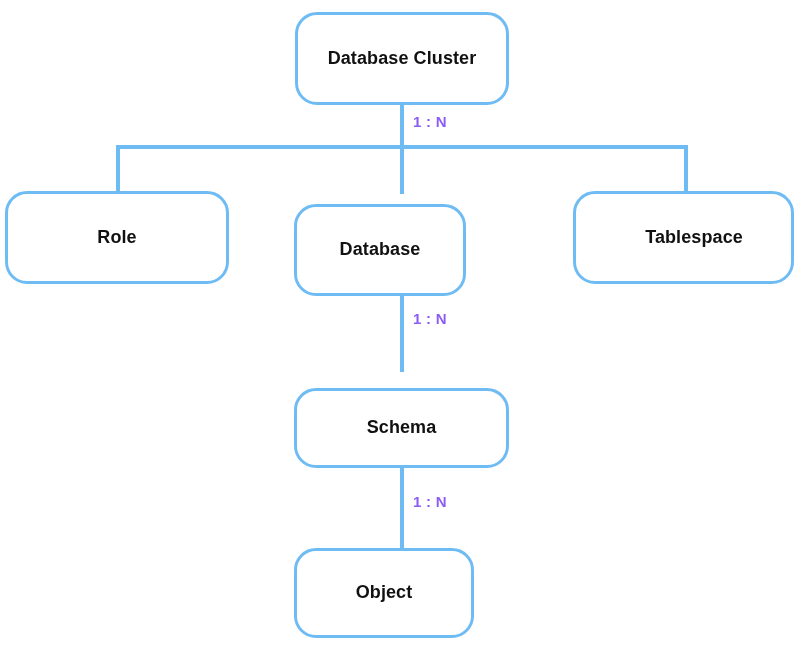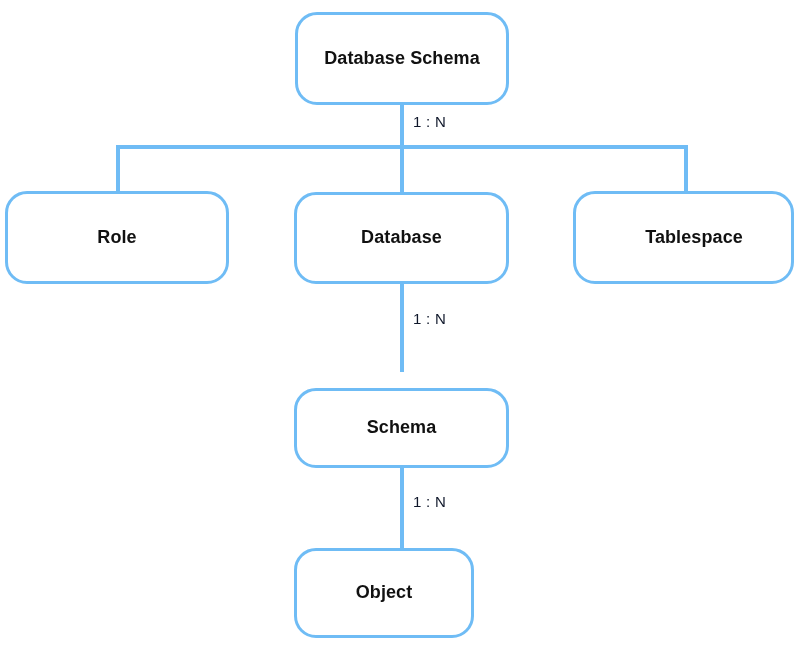--- a/index.html
+++ b/index.html
@@ -36,21 +36,21 @@
     font-weight: bold;
     color: #111111;
     letter-spacing: 0.1px;
     text-align: center;
     line-height: 1.1;
     user-select: none;
   }
   
   #node-database-cluster { left: 295px; top: 12px;  width: 214px; height: 93px; }
   #node-role            { left: 5px;   top: 191px; width: 224px; height: 93px; }
-  #node-database        { left: 294px; top: 192px; width: 215px; height: 92px; }
+  #node-database        { left: 294px; top: 204px; width: 172px; height: 92px; }
   #node-tablespace      { left: 573px; top: 191px; width: 221px; height: 93px; padding-left: 21px; }
   #node-schema          { left: 294px; top: 388px; width: 215px; height: 80px; }
   #node-object          { left: 294px; top: 548px; width: 180px; height: 90px; }
 
   
   .conn-v {
     position: absolute;
     width: 4px;
     background: #6FBCF5;
     z-index: 1;
@@ -73,22 +73,22 @@
   #conn-bus-tablespace { left: 684px; top: 145px; height: 48px; }
   
   #conn-database-schema { left: 400px; top: 283px; height: 89px; }
   
   #conn-schema-object   { left: 400px; top: 462px; height: 88px; }
 
   .edge-label {
     position: absolute;
     font-family: "Liberation Sans", sans-serif;
     font-size: 15px;
-    font-weight: normal;
-    color: #0f172a;
+    font-weight: bold;
+    color: #8b5cf6;
     white-space: nowrap;
     letter-spacing: 0.3px;
     z-index: 4;
     user-select: none;
   }
   #edge-label-cluster-database { left: 413px; top: 113px; }
   #edge-label-database-schema  { left: 413px; top: 310px; }
   #edge-label-schema-object    { left: 413px; top: 493px; }
 </style>
 </head>
@@ -102,21 +102,21 @@
   <div class="conn-v" id="conn-bus-database"></div>
   <div class="conn-v" id="conn-bus-tablespace"></div>
   <div class="conn-v" id="conn-database-schema"></div>
   <div class="conn-v" id="conn-schema-object"></div>
 
   <div class="edge-label" id="edge-label-cluster-database">1 : N</div>
   <div class="edge-label" id="edge-label-database-schema">1 : N</div>
   <div class="edge-label" id="edge-label-schema-object">1 : N</div>
 
   <div class="node" id="node-database-cluster">
-    <span class="node-label">Database Schema</span>
+    <span class="node-label">Database Cluster</span>
   </div>
 
   <div class="node" id="node-role">
     <span class="node-label">Role</span>
   </div>
 
   <div class="node" id="node-database">
     <span class="node-label">Database</span>
   </div>
 

